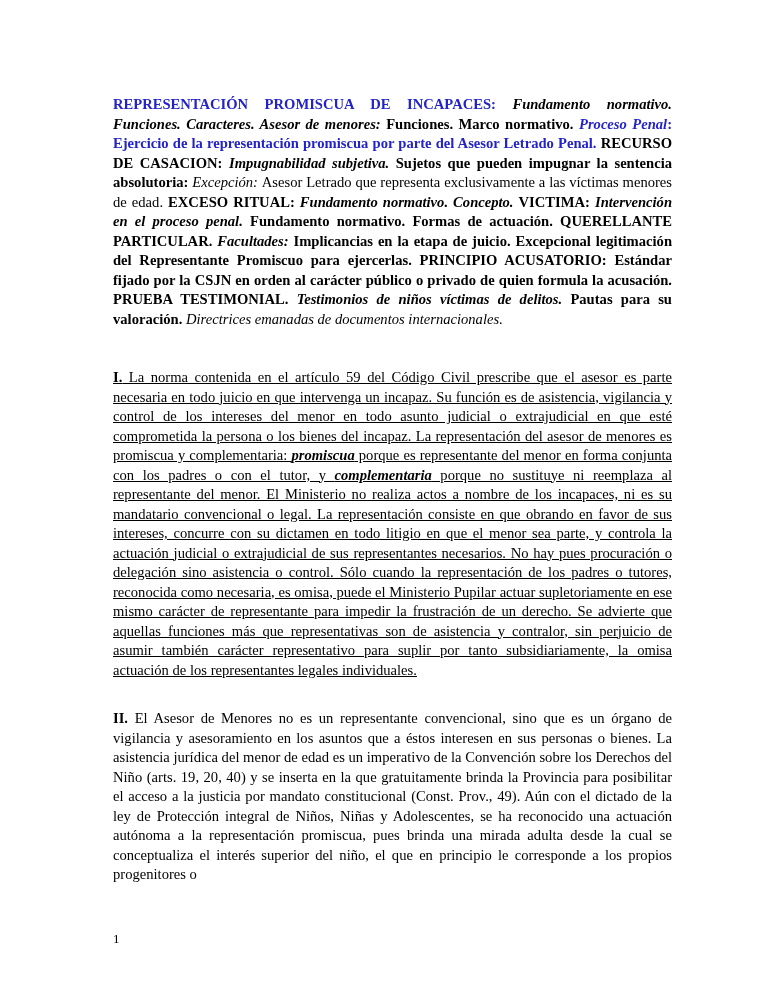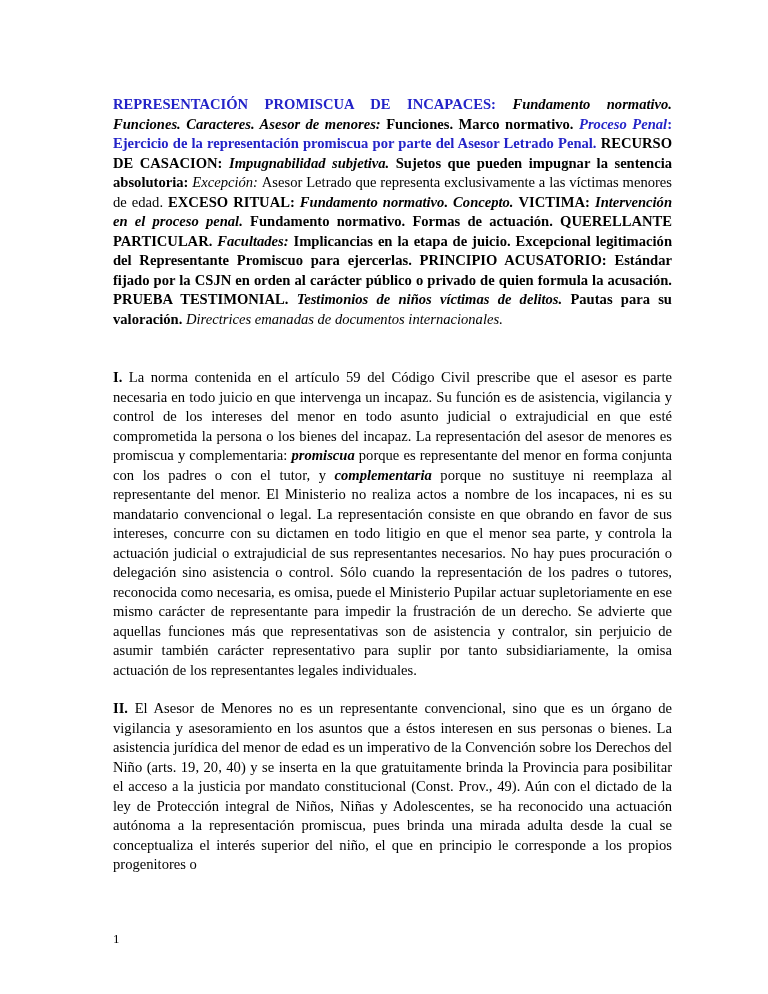--- a/index.html
+++ b/index.html
@@ -17,21 +17,21 @@
     font-family: "Liberation Serif", serif;
     font-size: 14.6px;
     line-height: 19.5px;
     color: #000000;
   }
   .doc p {
     margin: 0;
     text-align: justify;
   }
   .doc p.headnote   { margin-bottom: 39px; }
-  .doc p.para-I     { margin-bottom: 19px; }
+  .doc p.para-I     { margin-bottom: 29px; text-decoration: underline; }
   .doc p.para-II    { margin-bottom: 16px; }
   .b    { font-weight: bold; }
   .i    { font-style: italic; }
   .blue { color: var(--accent-blue, #2323c8); }
   .page-number {
     position: absolute;
     left: 113px;
     bottom: 46px;
     font-size: 13px;
     font-family: "Liberation Serif", serif;

